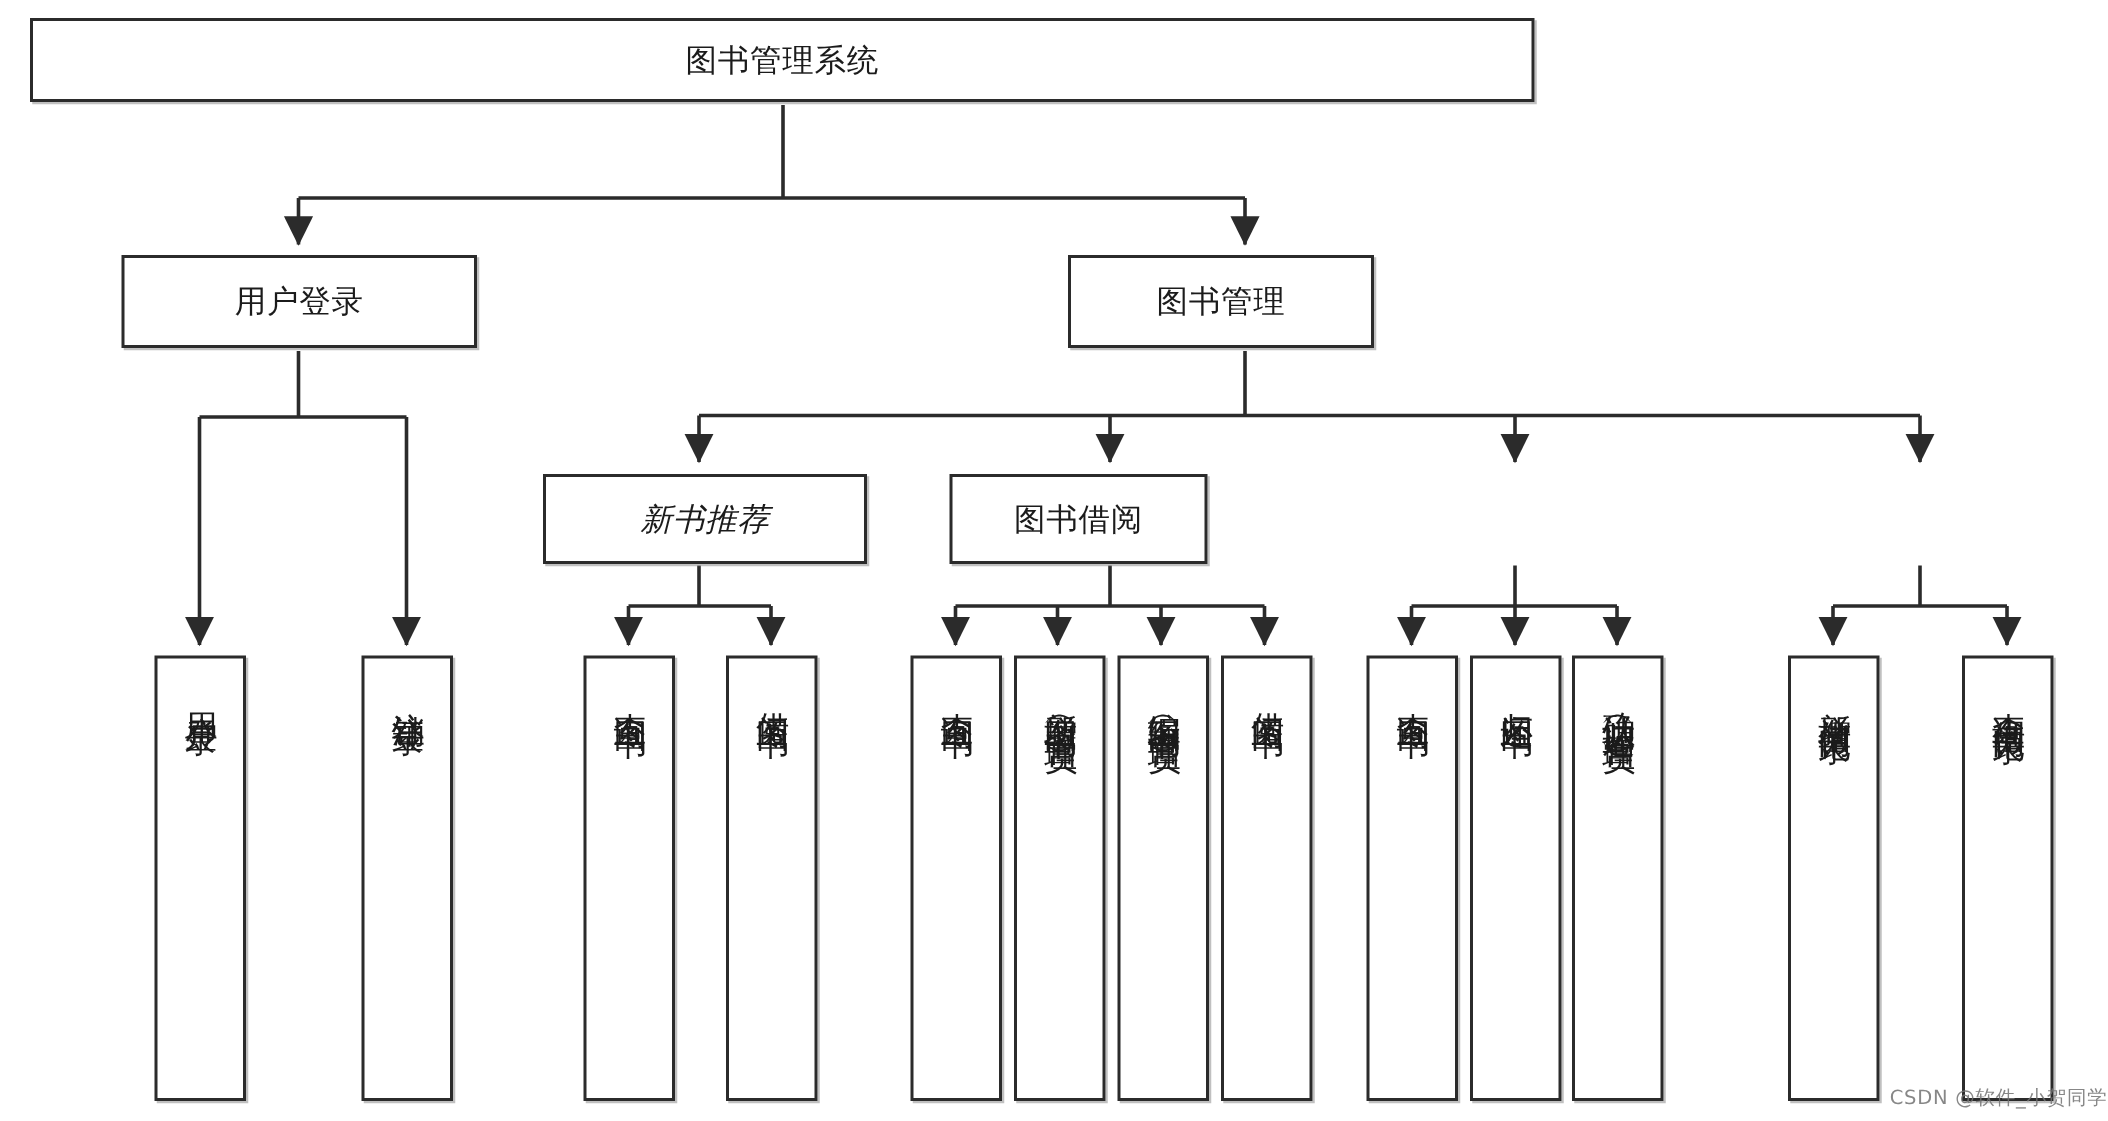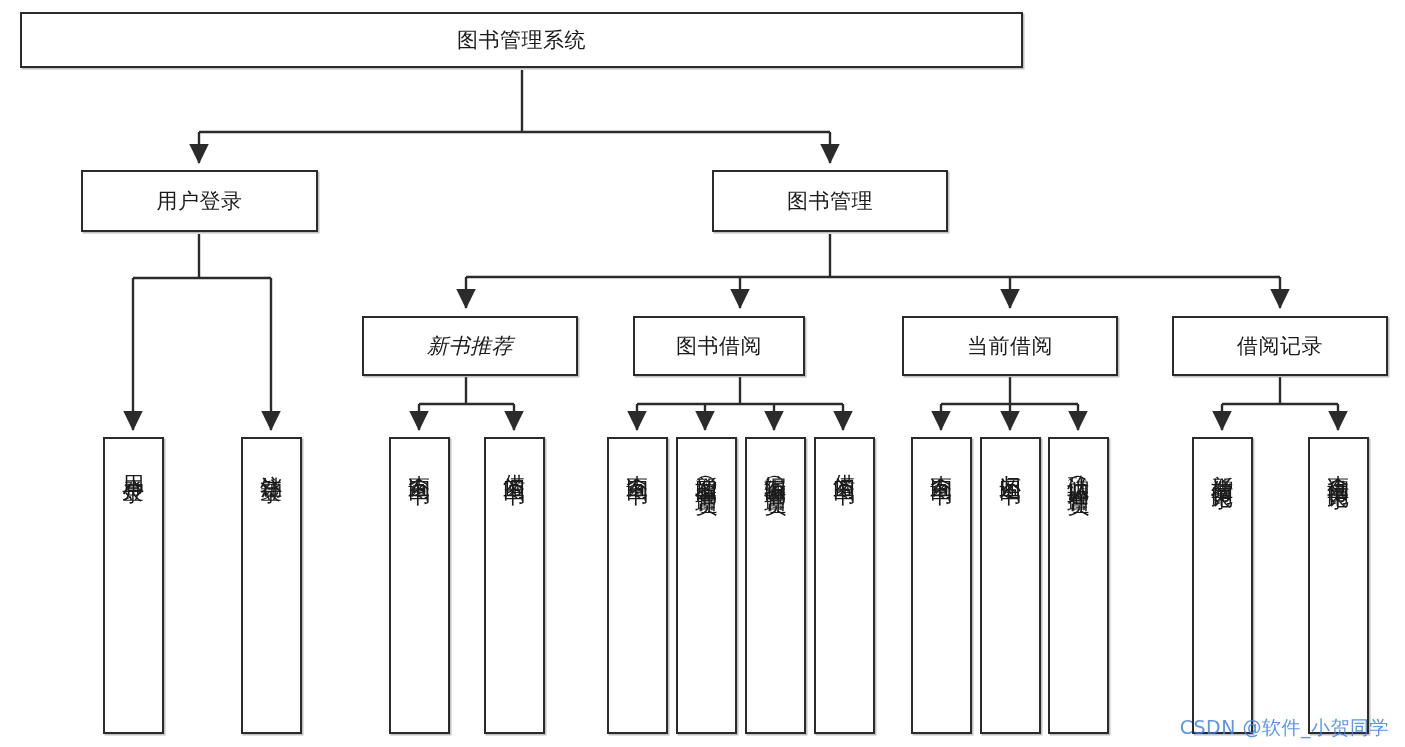--- a/index.html
+++ b/index.html
@@ -52,24 +52,24 @@
   .node.vert .node-label{
     writing-mode:vertical-rl;
     text-orientation:upright;
     font-size:22px;
     line-height:1.06;
     letter-spacing:3px;
     white-space:nowrap;
   }
   #watermark{
     position:absolute;
-    right:16px;
+    right:0;
     bottom:6px;
-    font-size:19px;
-    color:#3b82f6;
+    font-size:13px;
+    color:#737373;
     opacity:0.85;
     white-space:nowrap;
     letter-spacing:0.5px;
   }
 </style>
 </head>
 <body>
 
 <div id="canvas">
 
@@ -124,39 +124,33 @@
   </svg>
 
   <div class="node horiz" style="left:20px; top:12px; width:1003px; height:56px;">
     <span class="node-label">图书管理系统</span>
   </div>
 
   <div class="node horiz" style="left:81px; top:170px; width:237px; height:62px;">
     <span class="node-label">用户登录</span>
   </div>
 
-  <div class="node horiz" style="left:712px; top:170px; width:236px; height:62px;">
+  <div class="node horiz" style="left:712px; top:170px; width:204px; height:62px;">
     <span class="node-label">图书管理</span>
   </div>
 
   <div class="node horiz" style="left:362px; top:316px; width:216px; height:60px;font-style:italic;">
     <span class="node-label">新书推荐</span>
   </div>
 
   <div class="node horiz" style="left:633px; top:316px; width:172px; height:60px;">
     <span class="node-label">图书借阅</span>
   </div>
 
-  <div class="node horiz" style="left:902px; top:316px; width:216px; height:60px;">
-    <span class="node-label">当前借阅</span>
-  </div>
-
-  <div class="node horiz" style="left:1172px; top:316px; width:216px; height:60px;">
-    <span class="node-label">借阅记录</span>
-  </div>
+
 
   <div class="node vert" style="left:103px; top:437px; width:61px; height:297px;">
     <span class="node-label">用户登录</span>
   </div>
 
   <div class="node vert" style="left:241px; top:437px; width:61px; height:297px;">
     <span class="node-label">注销登录</span>
   </div>
 
   <div class="node vert" style="left:389px; top:437px; width:61px; height:297px;">

